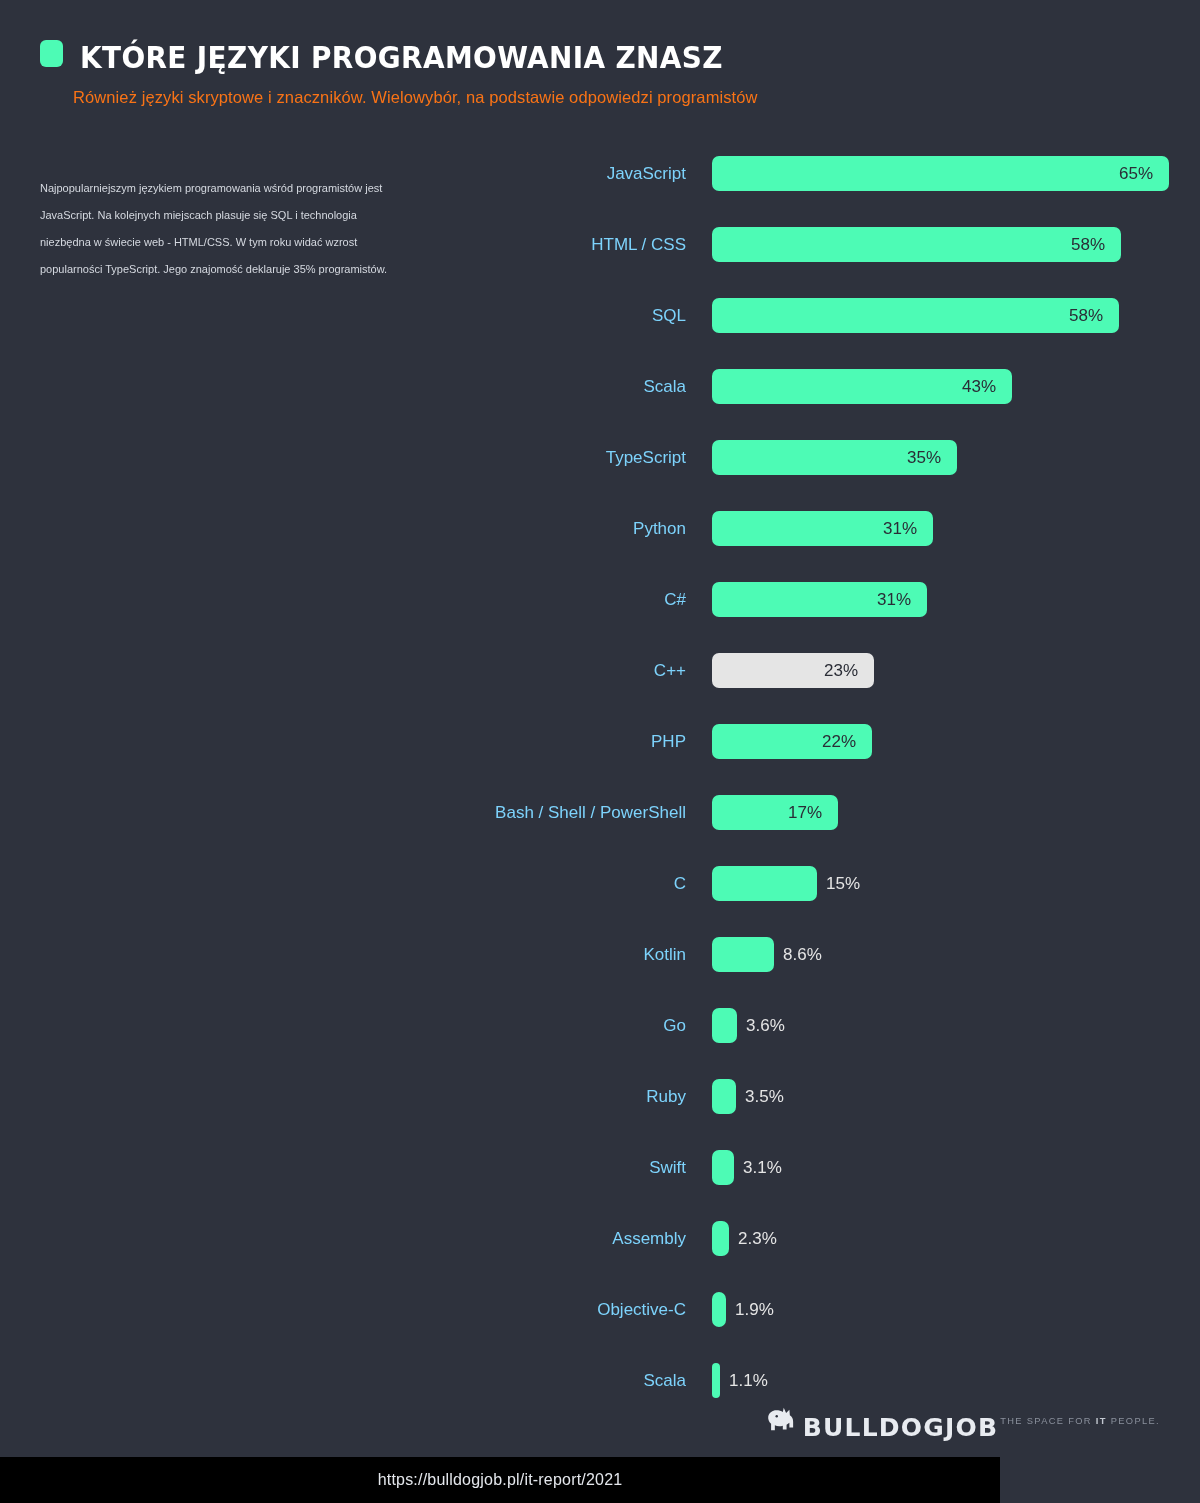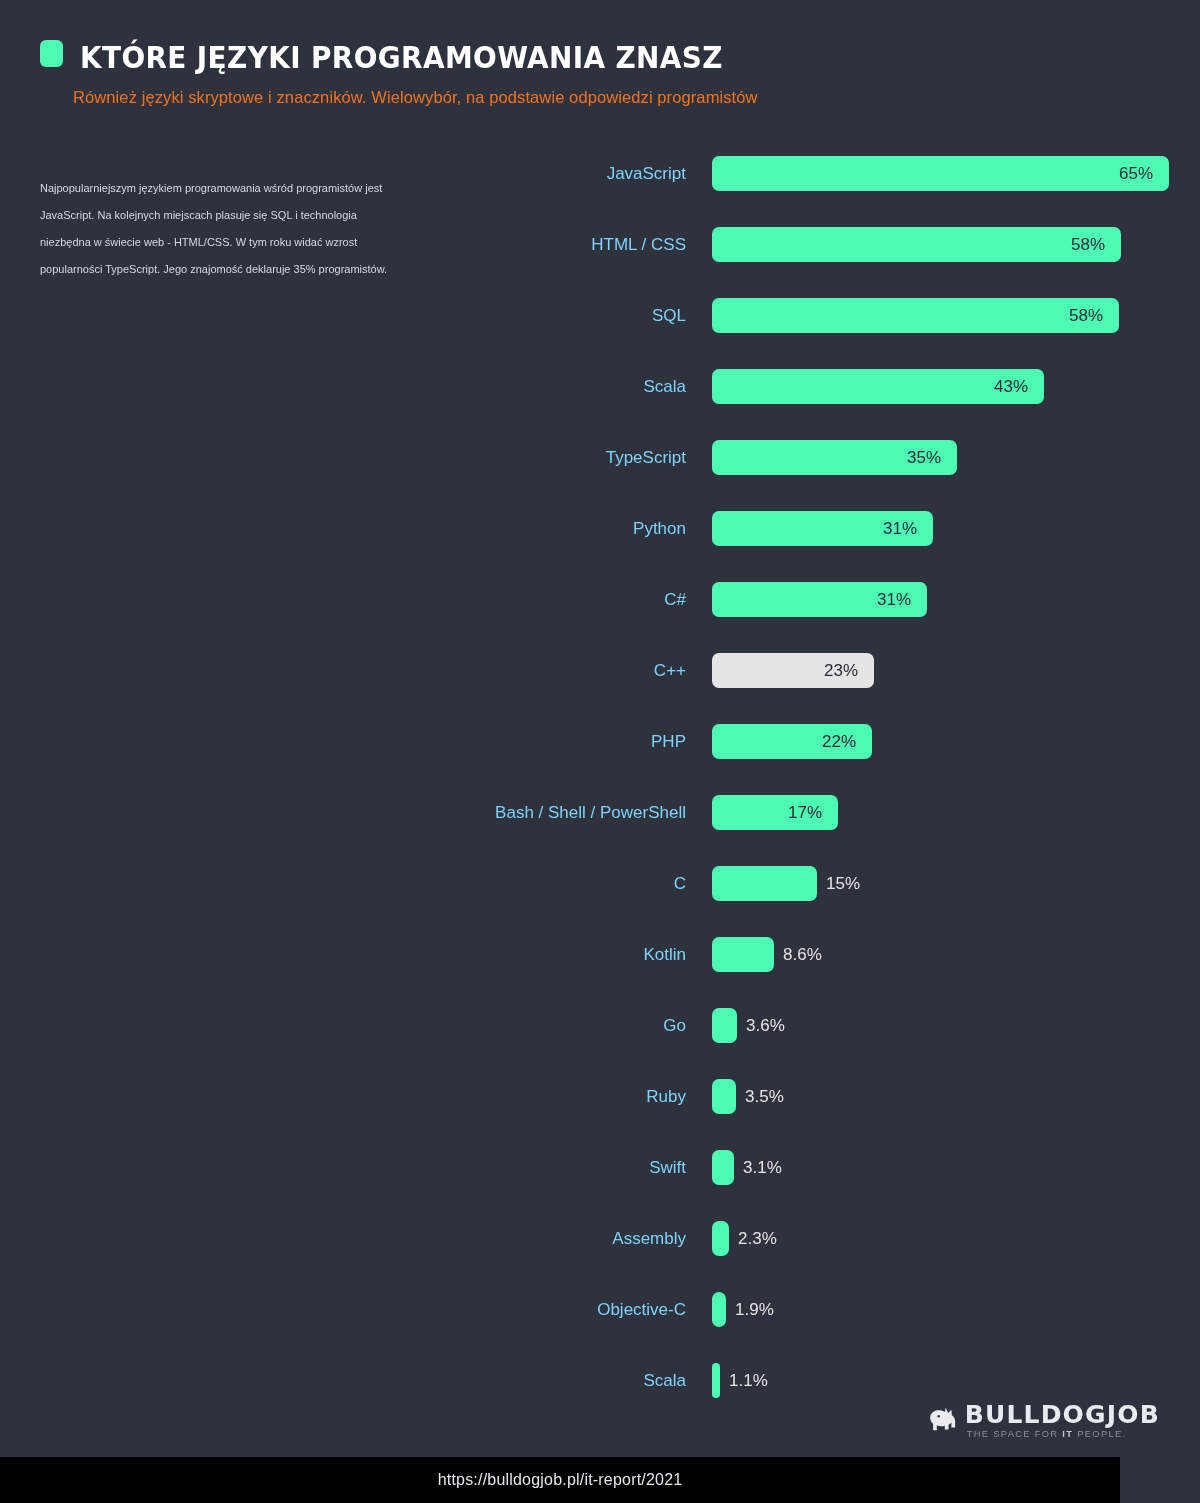--- a/index.html
+++ b/index.html
@@ -62,35 +62,35 @@
     white-space:nowrap; font-weight:400;
   }
   .val-out {
     font-size:17px; color:#e5e5e5; padding-left:9px;
     white-space:nowrap; line-height:35px;
   }
 
   
   .logo { position:absolute; right:40px; bottom:62px; display:flex; align-items:flex-end; }
   .logo-mark { width:30px; height:30px; margin-right:8px; margin-bottom:6px; flex:0 0 auto; }
-  .logo-txt { display:flex; flex-direction:column; }
+  .logo-txt { display:flex; flex-direction:row; }
   .logo-name {
     font-family:"DejaVu Sans", sans-serif;
     font-size:25px; font-weight:bold; letter-spacing:1.2px;
     color:#e8ebf0; line-height:26px; white-space:nowrap;
   }
   .logo-tag {
     font-size:9.3px; letter-spacing:1.35px; color:#8b919d;
     line-height:13px; white-space:nowrap; padding-left:2px;
   }
   .logo-tag b { color:#c3c8d1; font-weight:bold; }
 
   
   .footer {
-    position:absolute; left:0; bottom:0; width:1120px; height:46px;
+    position:absolute; left:0; bottom:0; width:1000px; height:46px;
     background:#000000; display:flex; align-items:center; justify-content:center;
   }
   .footer-url { font-size:16px; color:#e4e7ec; letter-spacing:0.2px; }
 </style>
 </head>
 <body>
 
 <div class="header">
   <div class="title-row">
     <div class="title-square"></div>
@@ -129,21 +129,21 @@
           <div class="bar" style="width: 407px; background: rgb(77, 251, 181);">
             <span class="val-in">58%</span>
           </div>
         </div>
       </div>
     </div>
     <div class="row">
       <div class="row-inner">
         <div class="cat-label">Scala</div>
         <div class="bar-wrap">
-          <div class="bar" style="width: 332px; background: rgb(77, 251, 181);">
+          <div class="bar" style="width: 300px; background: rgb(77, 251, 181);">
             <span class="val-in">43%</span>
           </div>
         </div>
       </div>
     </div>
     <div class="row">
       <div class="row-inner">
         <div class="cat-label">TypeScript</div>
         <div class="bar-wrap">
           <div class="bar" style="width: 245px; background: rgb(77, 251, 181);">

